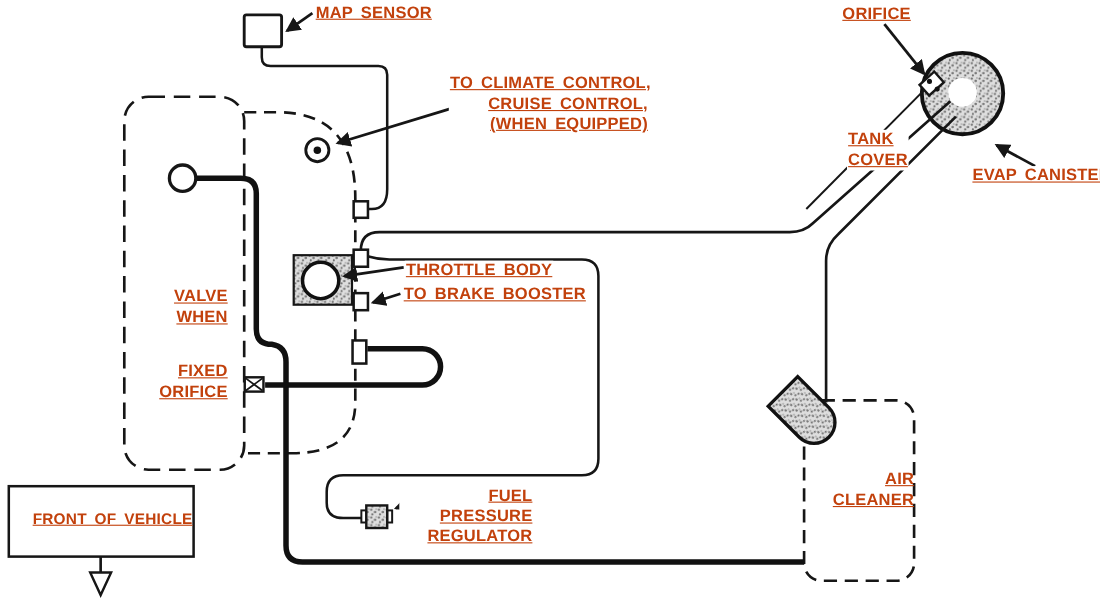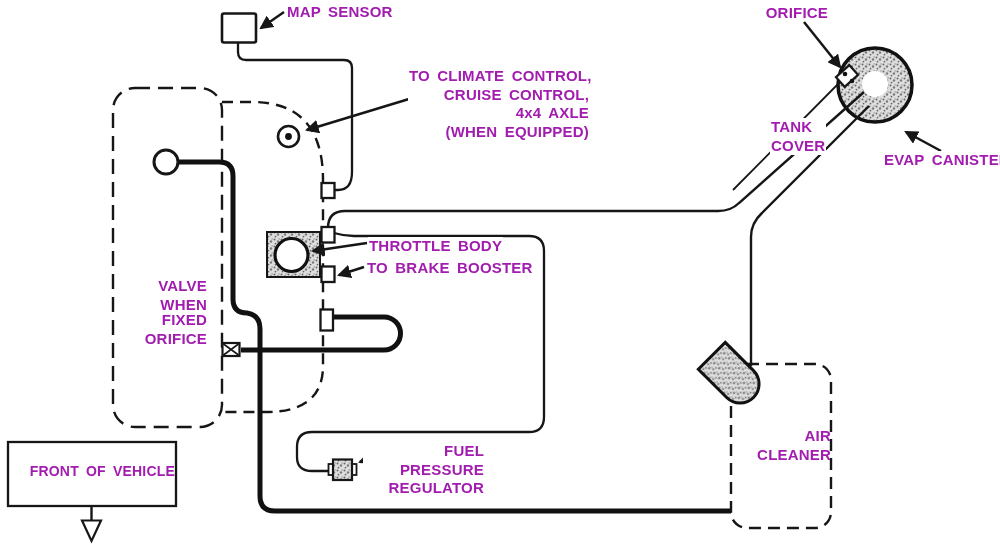--- a/index.html
+++ b/index.html
@@ -1,20 +1,20 @@
 <!DOCTYPE html>
 <html><head>
 <meta charset="utf-8">
 <style>
   html,body{margin:0;padding:0;background:#fff;}
   #canvas{position:relative;width:1000px;height:546px;background:#fff;overflow:hidden;
           font-family:"Liberation Sans",sans-serif;}
   #art{position:absolute;left:0;top:0;z-index:1;}
   .label{position:absolute;z-index:2;font-weight:bold;font-size:15px;line-height:17px;
-         color:#a21caf;letter-spacing:.2px;word-spacing:3px;white-space:nowrap;background:#fff;padding:0 1px;}
+         color:#c2410c;letter-spacing:.2px;word-spacing:3px;white-space:nowrap;background:#fff;padding:0 1px;text-decoration:underline;}
   .center{text-align:right;}
   .lh{line-height:18.5px;}
   .sm{font-size:14px;}
 </style>
 </head>
 <body>
 
 <div id="canvas">
 
 <svg id="art" width="1000" height="546" viewBox="0 0 1000 546">
@@ -88,39 +88,38 @@
   <path d="M 804 22 L 840 67" stroke="#161616" stroke-width="2.5" marker-end="url(#ah)"></path>
   <path d="M 941 151 L 906 132" stroke="#161616" stroke-width="2.5" marker-end="url(#ah)"></path>
   <path d="M 398 448 L 360 462" stroke="#161616" stroke-width="2.5" marker-end="url(#ah)"></path>
 </svg>
 
   <div class="label" style="left:286px;top:3px;">MAP SENSOR</div>
 
   <div class="label center lh" style="left:408px;top:67px;width:180px;">
     <div>TO CLIMATE CONTROL,</div>
     <div>CRUISE CONTROL,</div>
-    <div>4x4 AXLE</div>
     <div>(WHEN EQUIPPED)</div>
   </div>
 
   <div class="label center" style="left:763px;top:4px;width:64px;">ORIFICE</div>
 
   <div class="label lh" style="left:746px;top:118px;margin-left:24px;">
     <div>TANK</div>
     <div>COVER</div>
   </div>
 
   <div class="label" style="left:883px;top:151px;">EVAP CANISTER</div>
 
-  <div class="label center lh" style="left:126px;top:261px;width:80px;margin-top:16px;">
+  <div class="label center lh" style="left:126px;top:261px;width:80px;">
     <div>VALVE</div>
     <div>WHEN</div>
   </div>
 
-  <div class="label center lh" style="left:126px;top:311px;width:80px;">
+  <div class="label center lh" style="left:126px;top:329px;width:80px;">
     <div>FIXED</div>
     <div>ORIFICE</div>
   </div>
 
   <div class="label" style="left:368px;top:237px;">THROTTLE BODY</div>
 
   <div class="label" style="left:366px;top:259px;text-align:right;">TO BRAKE BOOSTER</div>
 
   <div class="label center lh" style="left:363px;top:442px;width:120px;">
     <div>FUEL</div>

